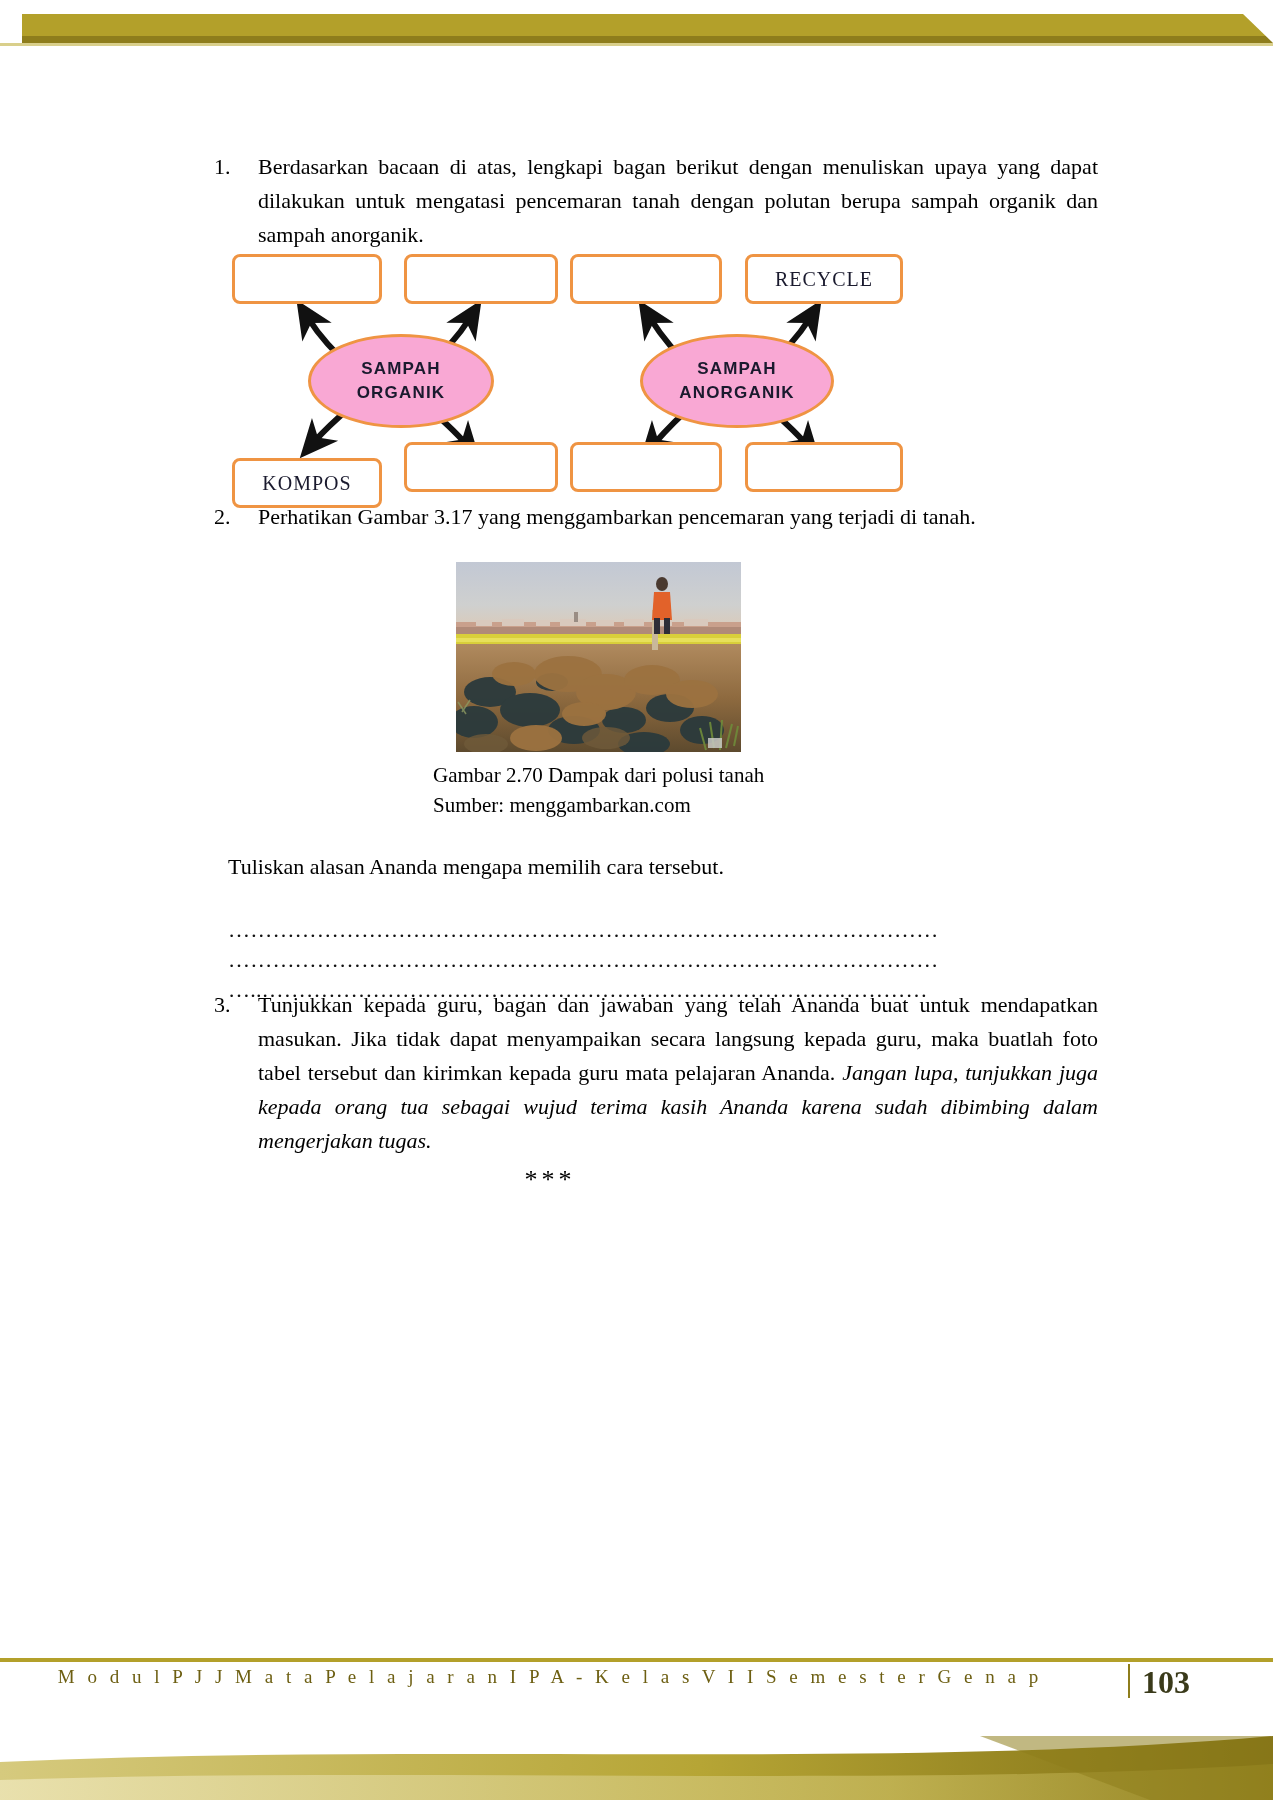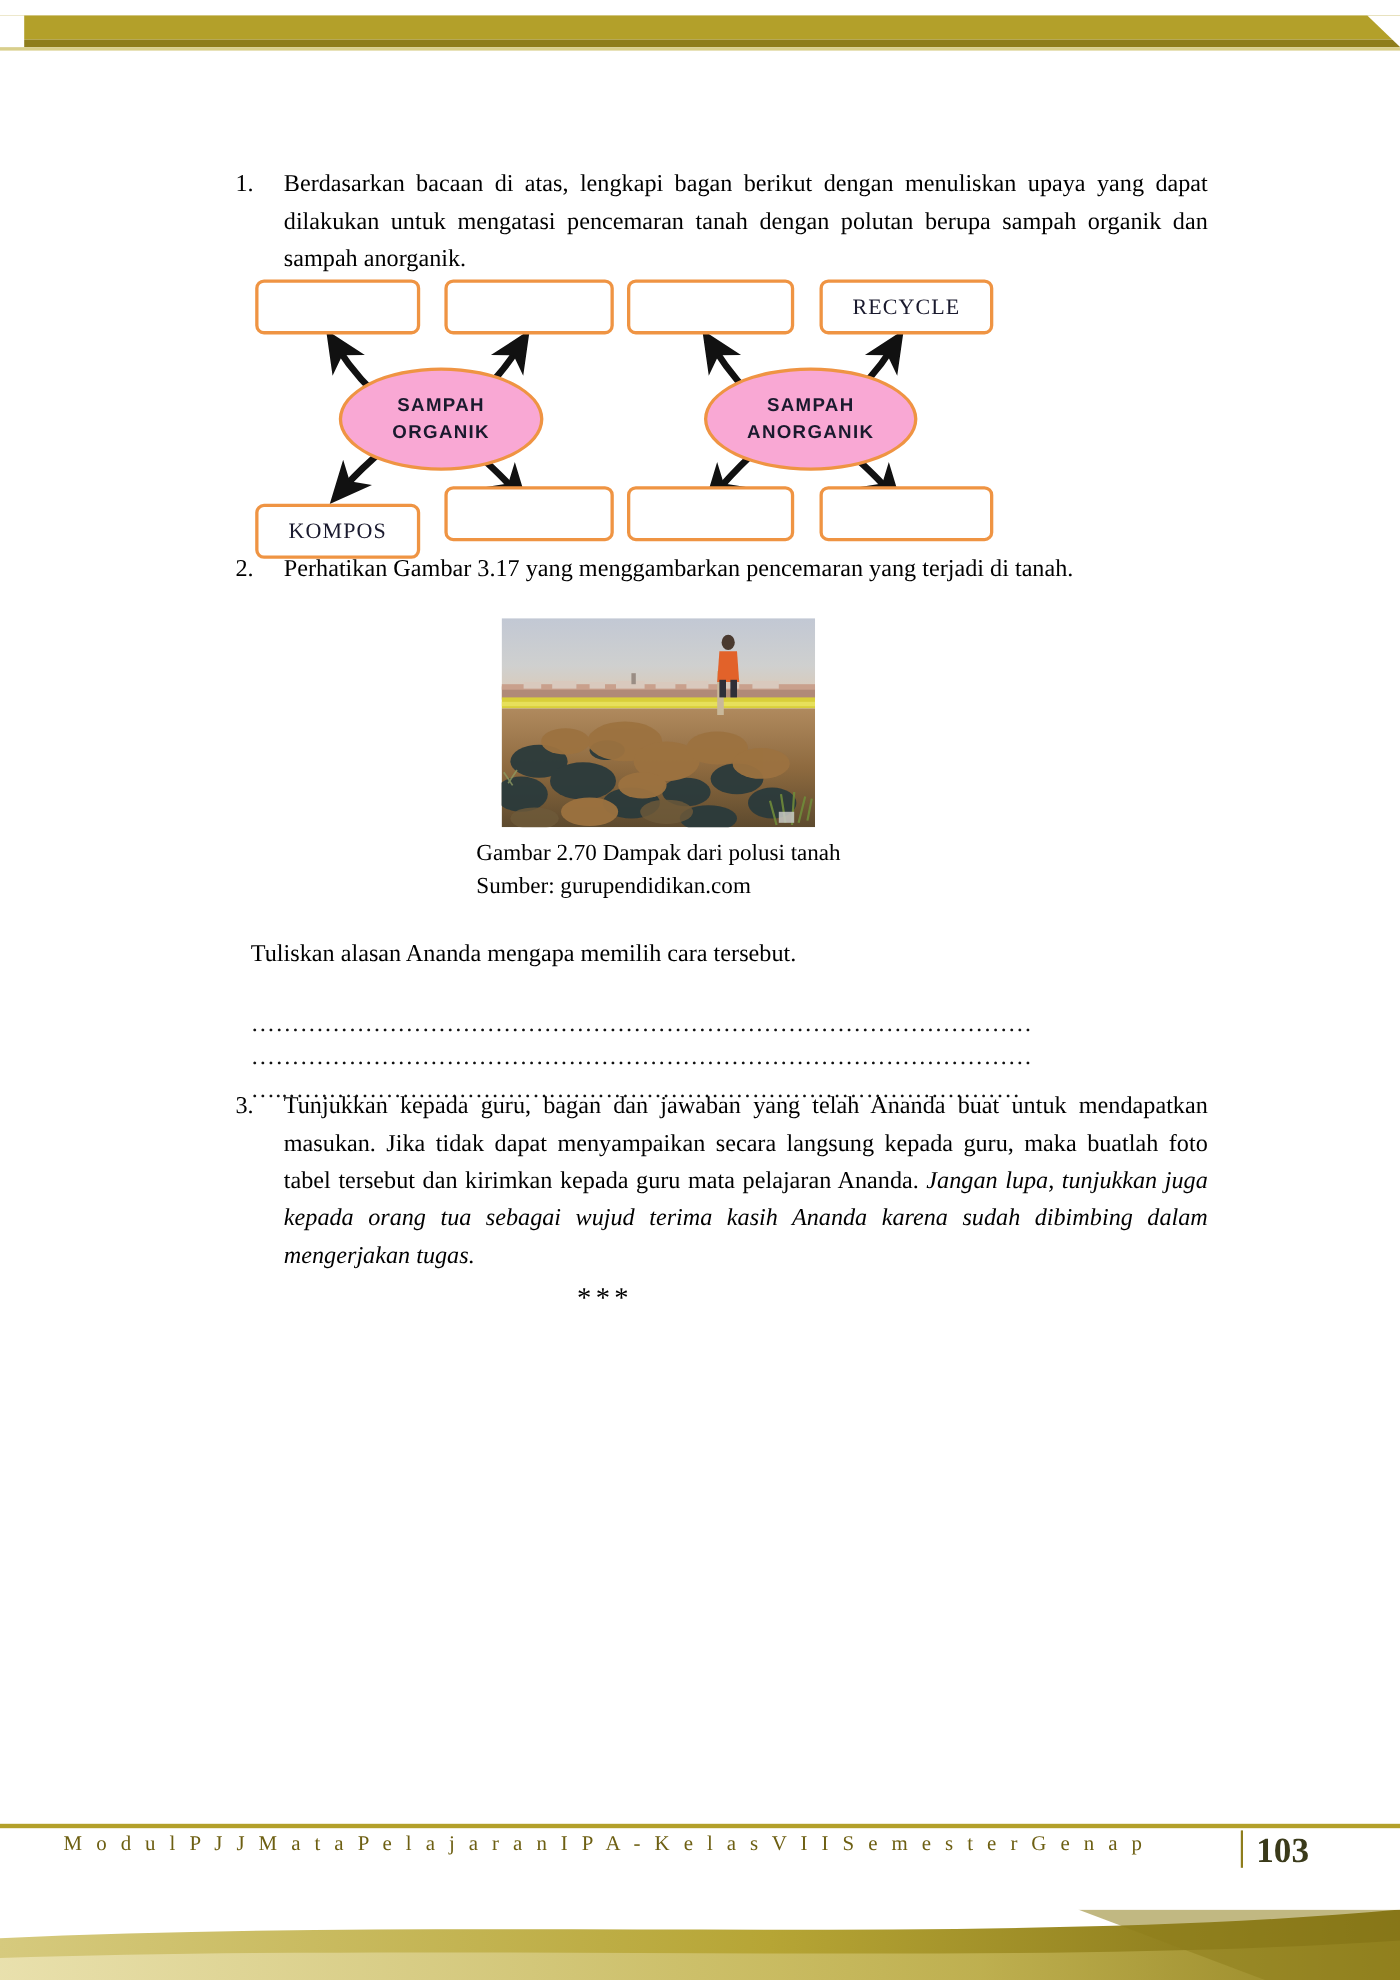--- a/index.html
+++ b/index.html
@@ -231,21 +231,21 @@
       <g stroke="#8d9a62" stroke-width="1.5" fill="none" opacity="0.8">
         <path d="M6,150 L14,138"></path>
           <path d="M10,152 L2,140"></path>
       </g>
       <rect x="252" y="176" width="14" height="10" fill="#c8c9c4" opacity="0.85"></rect>
     </svg>
   </div>
 
   <div class="cap">
     <div>Gambar 2.70 Dampak dari polusi tanah</div>
-    <div>Sumber: gurupendidikan.com</div>
+    <div>Sumber: menggambarkan.com</div>
   </div>
 
   <div class="prompt">
     <div>Tuliskan alasan Ananda mengapa memilih cara tersebut.</div>
   </div>
 
   <div class="dots">
     <div>……………………………………………………………………………………</div>
     <div>……………………………………………………………………………………</div>
     <div>…..………………………………………………………………………………</div>

